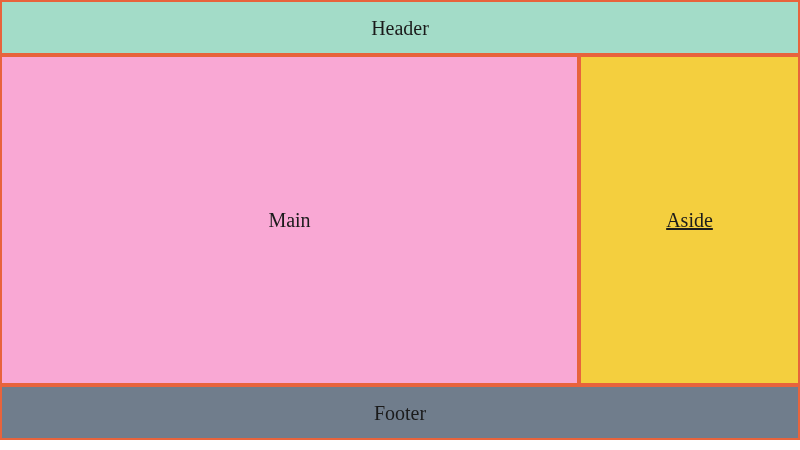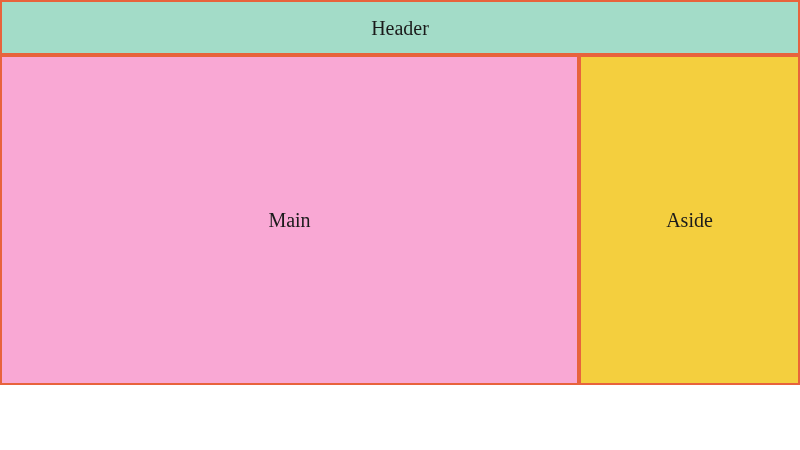--- a/index.html
+++ b/index.html
@@ -24,32 +24,35 @@
   }
   .box {
     box-sizing: border-box;
     border: 2px solid #e8633c; 
     display: flex;
     align-items: center;
     justify-content: center;
   }
   .area-header { grid-area: header; background: #a3dcc8; }
   .area-main   { grid-area: main;   background: #57a9e3; }
-  .area-aside  { grid-area: aside;  background: #f4cf3e; }
+  .area-aside  { grid-area: aside;  background: #f4cf3e; text-decoration: underline; }
   .area-footer { grid-area: footer; background: #707d8c; }
   .box span {
     line-height: 1;
   }
 </style>
 </head>
 <body>
 
 <div class="page" style="color: rgb(27, 27, 27);">
   <header class="box area-header" style="background-color: rgb(163, 220, 200); border-color: rgb(232, 99, 60);">
     <span>Header</span>
   </header>
   <main class="box area-main" style="background-color: #f9a8d4; border-color: rgb(232, 99, 60);">
     <span>Main</span>
   </main>
   <aside class="box area-aside" style="background-color: rgb(244, 207, 62); border-color: rgb(232, 99, 60);">
     <span>Aside</span>
   </aside>
+  <footer class="box area-footer" style="background-color: rgb(112, 125, 140); border-color: rgb(232, 99, 60);">
+    <span>Footer</span>
+  </footer>
 </div>
 
 </body></html>

